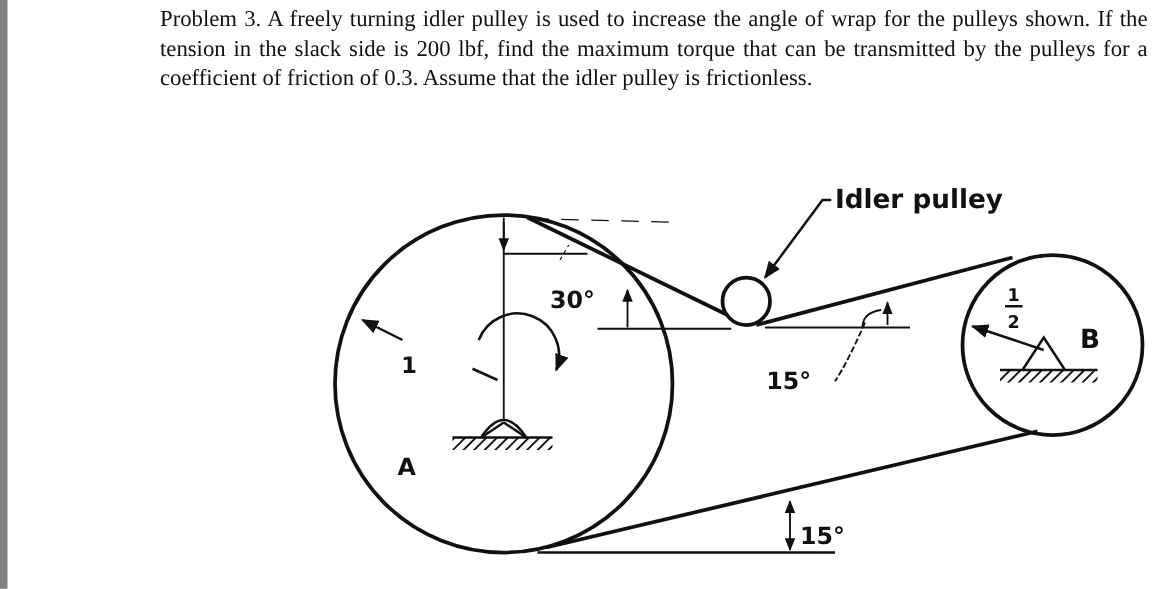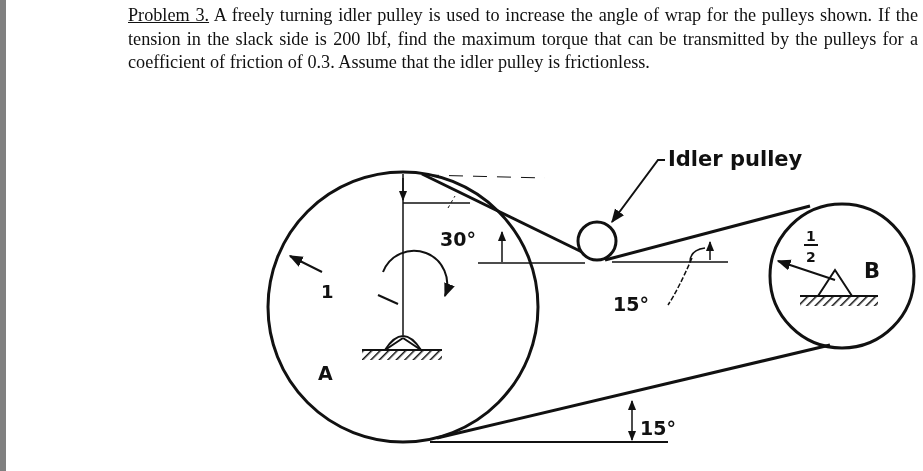--- a/index.html
+++ b/index.html
@@ -10,21 +10,21 @@
   }
   .left-bar {
     position: absolute; left: 0; top: 0; width: 6px; height: 471px;
     background: #808080;
   }
   .problem-text {
     position: absolute; left: 128px; top: 4px; width: 790px;
     font-size: 18.2px; line-height: 23.5px; color: #111;
     text-align: justify; text-align-last: left;
   }
-  .problem-label { text-decoration: underline; }
+  .problem-label { }
   .figure {
     position: absolute; left: 0; top: 0; width: 923px; height: 471px;
   }
   .figure text { font-family: "DejaVu Sans", sans-serif; font-weight: bold; fill: #111; }
 </style>
 </head>
 <body>
 
 <div class="left-bar"></div>
 

